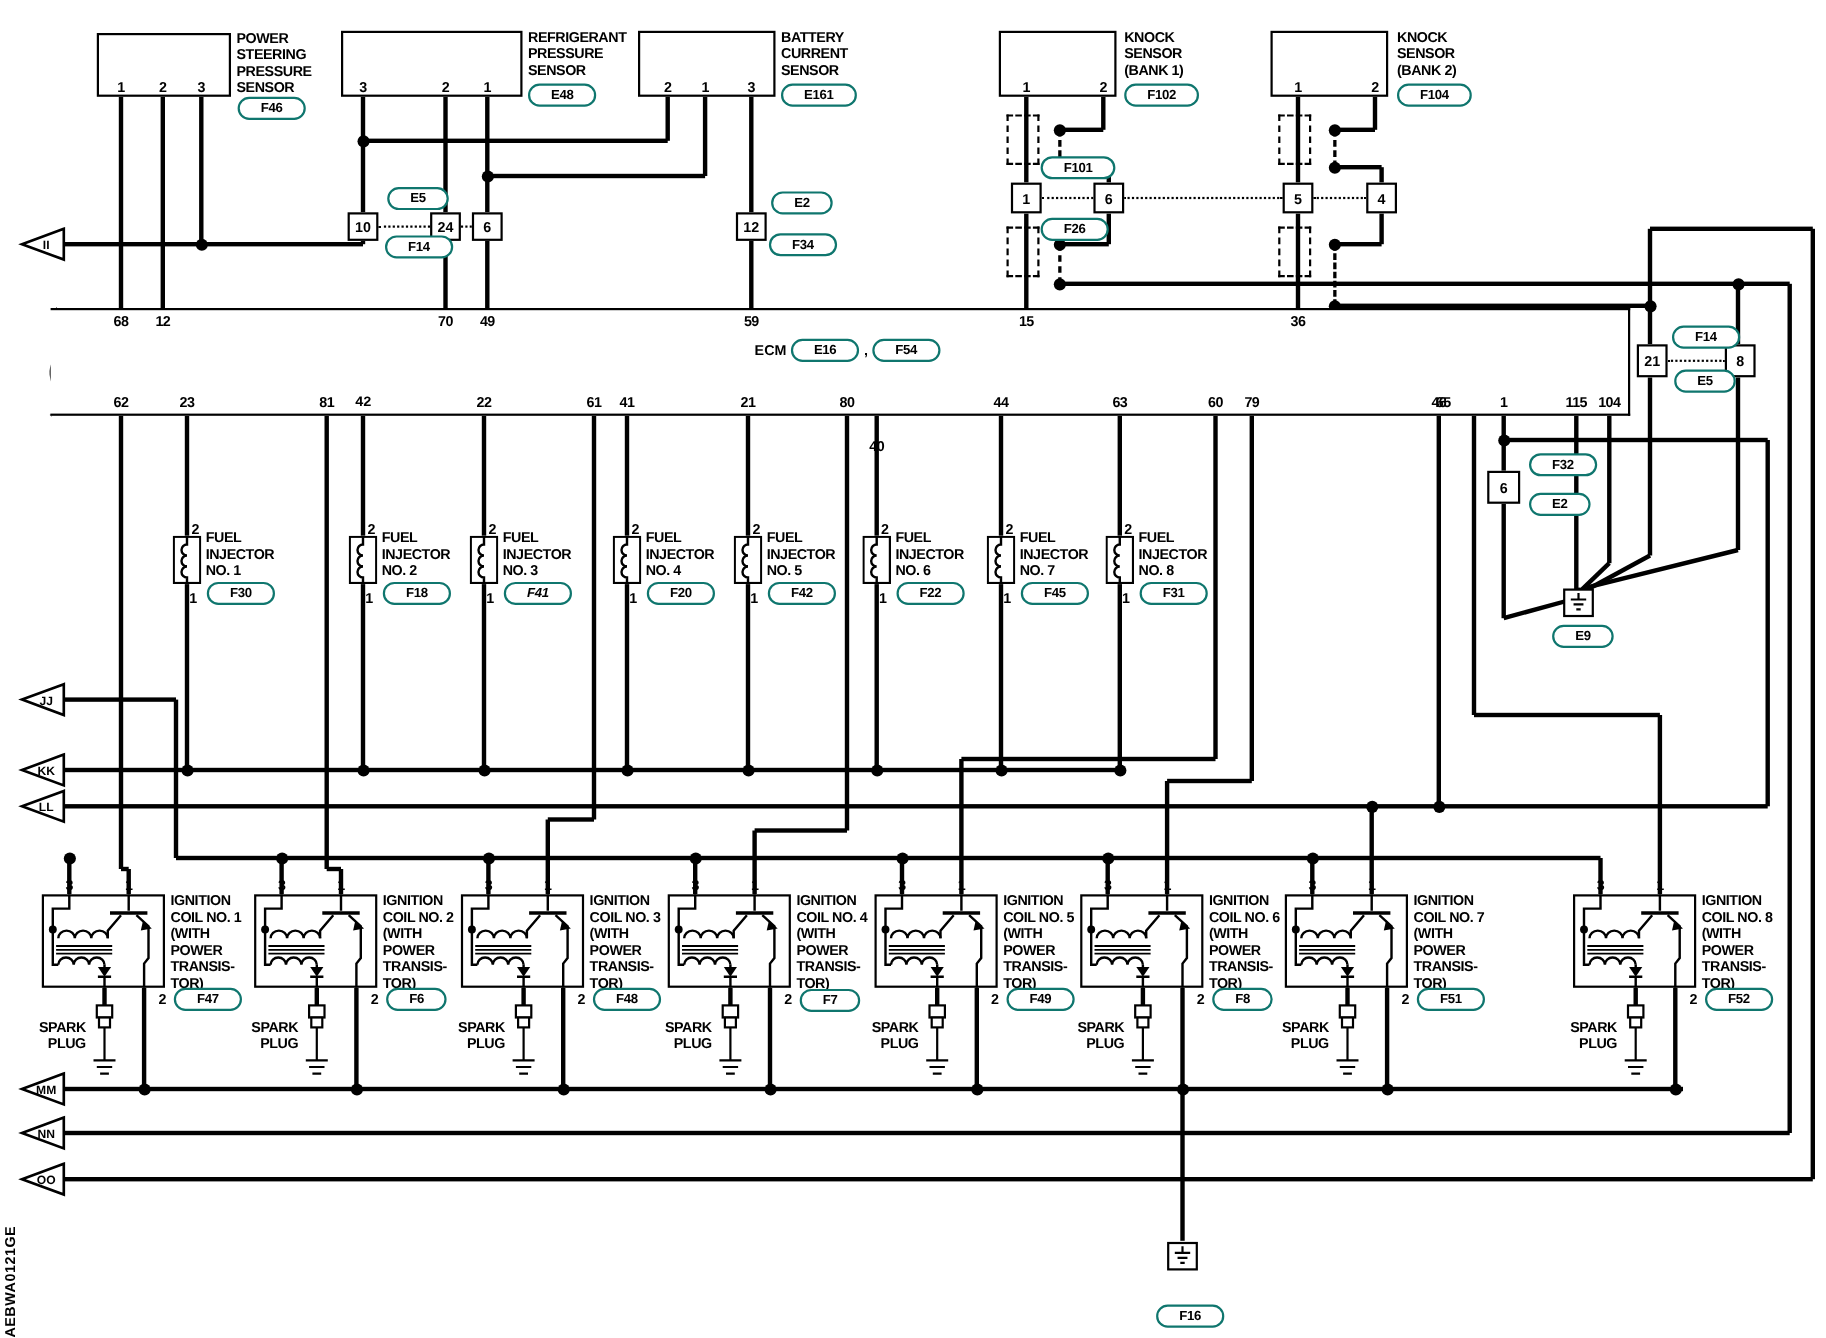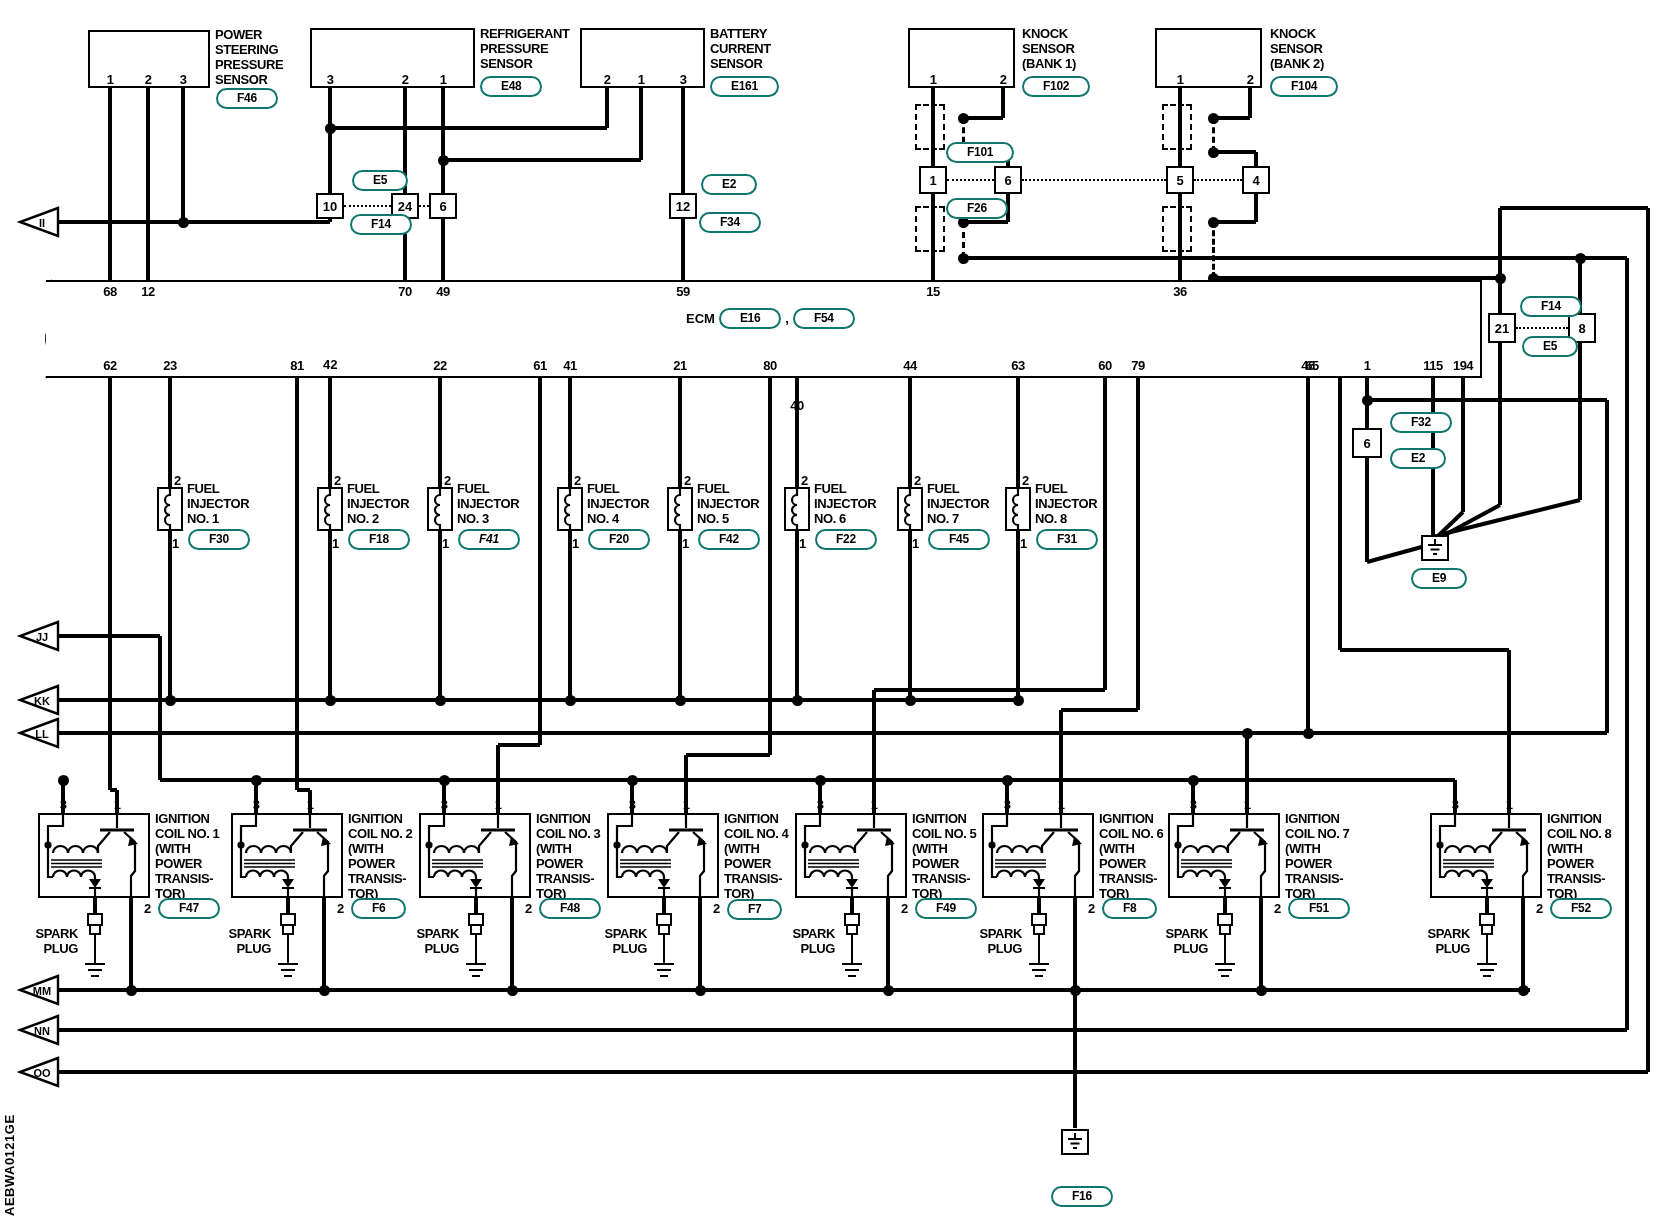--- a/index.html
+++ b/index.html
@@ -270,21 +270,21 @@
     <div class="pin" style="left: 770px; top: 358px;">80</div>
     <div class="pin" style="left: 797px; top: 358px; margin-top: 40px;">40</div>
     <div class="pin" style="left: 910px; top: 358px;">44</div>
     <div class="pin" style="left: 1018px; top: 358px;">63</div>
     <div class="pin" style="left: 1105px; top: 358px;">60</div>
     <div class="pin" style="left: 1138px; top: 358px;">79</div>
     <div class="pin" style="left: 1308px; top: 358px;">46</div>
     <div class="pin" style="left: 1312px; top: 358px;">65</div>
     <div class="pin" style="left: 1367px; top: 358px;">1</div>
     <div class="pin" style="left: 1433px; top: 358px;">115</div>
-    <div class="pin" style="left: 1463px; top: 358px;">194</div>
+    <div class="pin" style="left: 1463px; top: 358px;">104</div>
     <div class="ecm-label" style="left: 686px; top: 308px;">
       <span>ECM</span>
       <span class="oval">E16</span>
       <span>,</span>
       <span class="oval">F54</span>
     </div>
     <div class="connbox" style="left: 316px; top: 193px; width: 28px; height: 26px;">10</div>
     <div class="connbox" style="left: 391px; top: 193px; width: 28px; height: 26px;">24</div>
     <div class="connbox" style="left: 429px; top: 193px; width: 28px; height: 26px;">6</div>
     <div class="connbox" style="left: 669px; top: 193px; width: 28px; height: 26px;">12</div>

